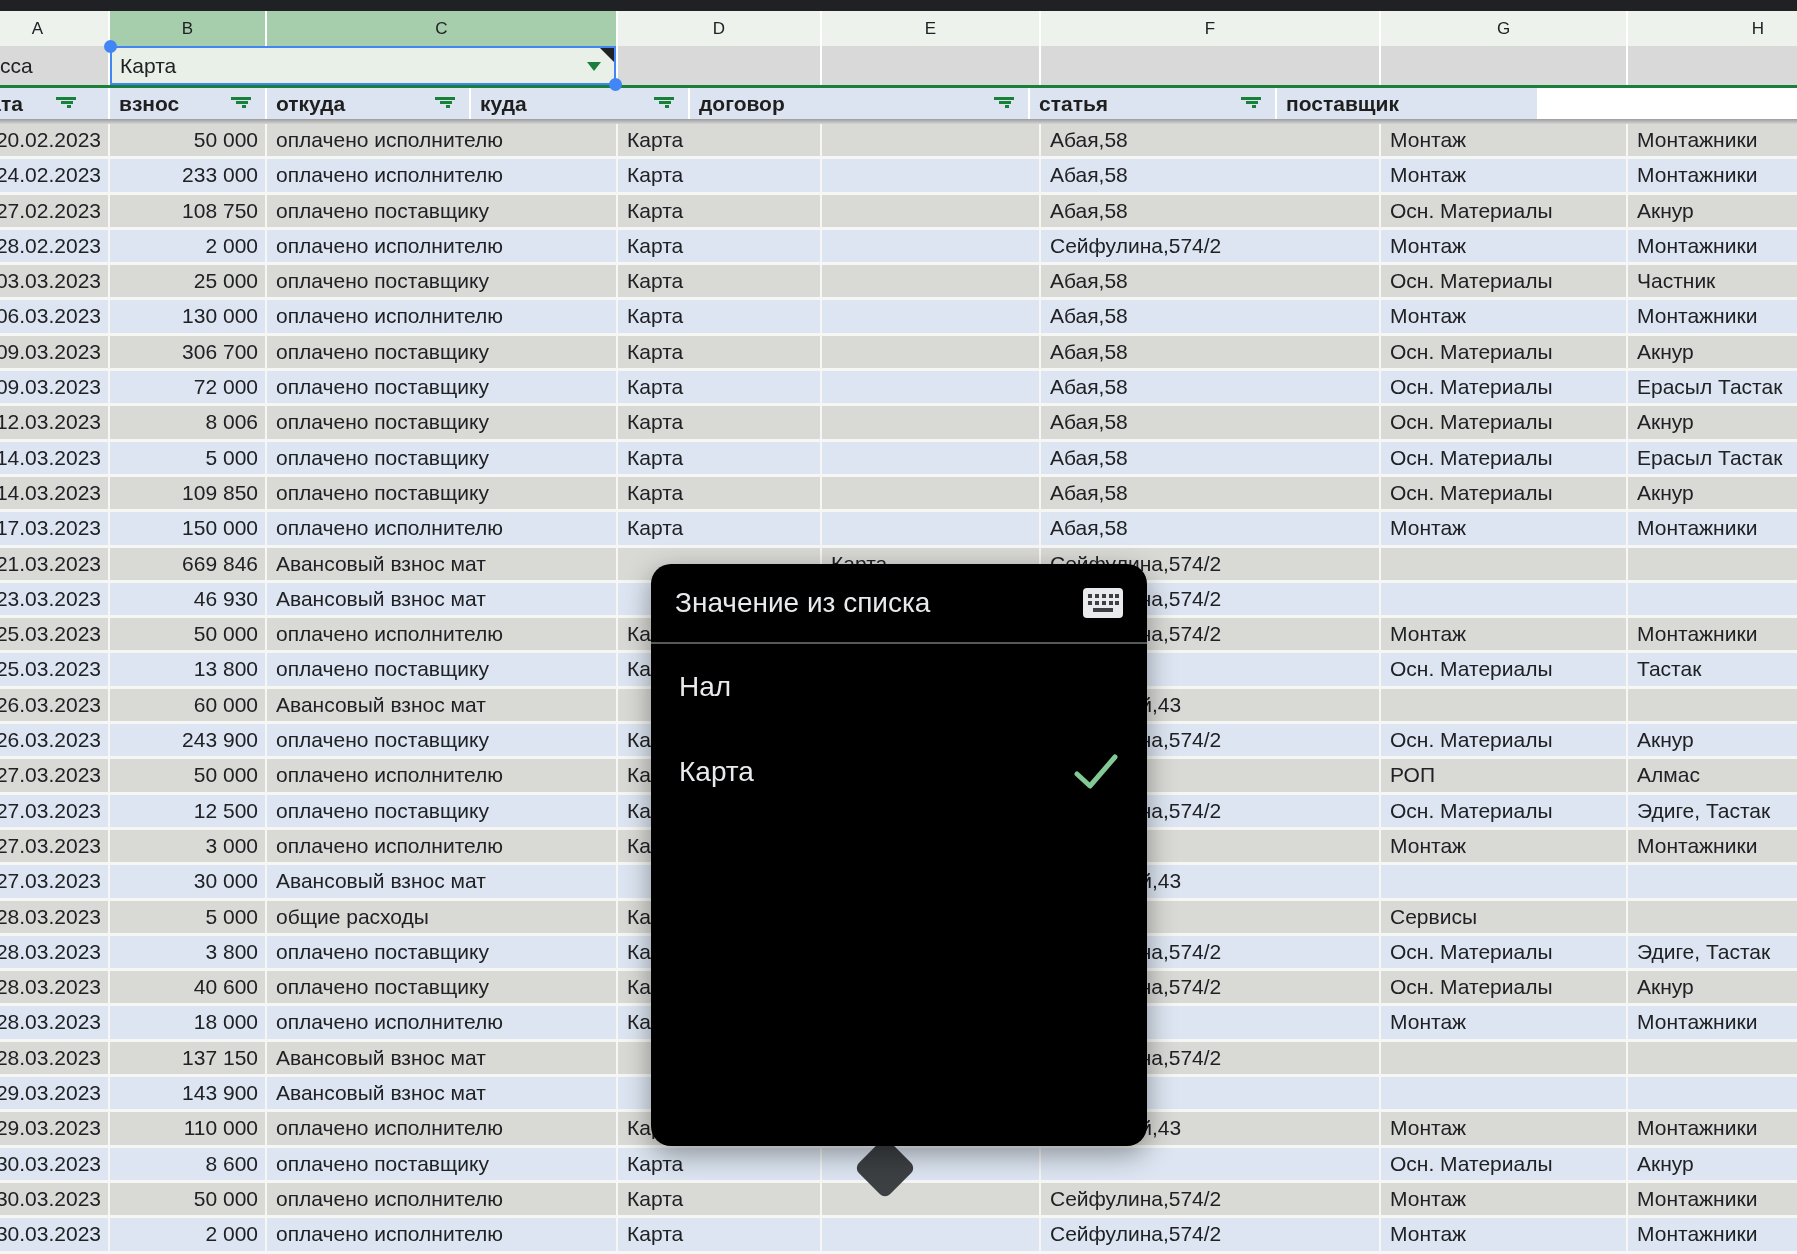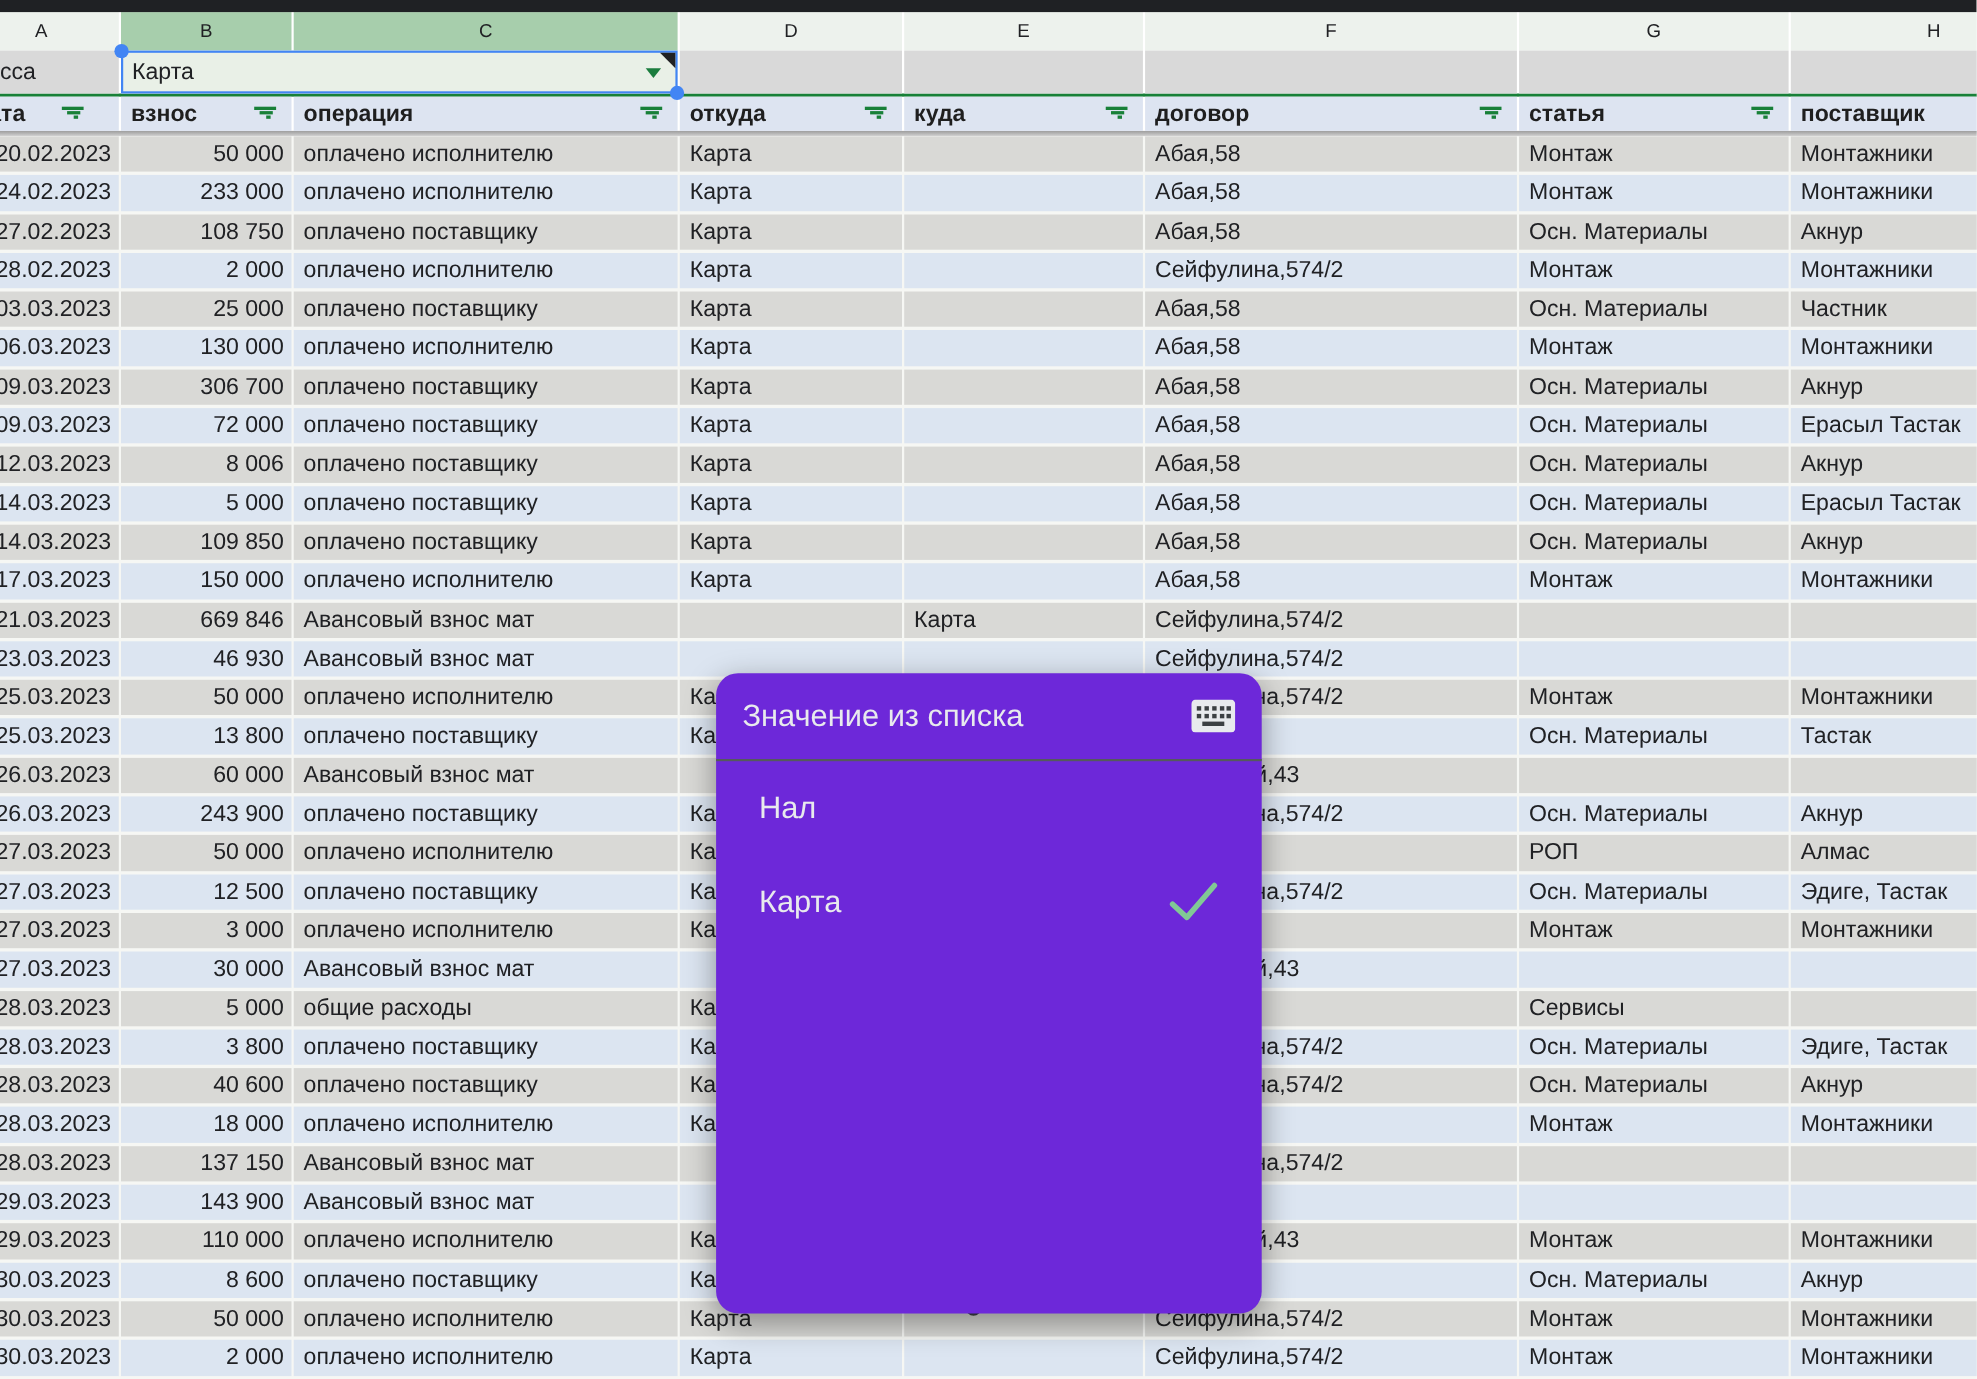--- a/index.html
+++ b/index.html
@@ -53,29 +53,29 @@
     grid-auto-rows:32.3px;column-gap:2px;row-gap:3px;background:#f6f7f4;}
   .dcell{line-height:32.5px;font-size:21px;color:#202124;padding:0 9px;
     white-space:nowrap;overflow:hidden;box-sizing:border-box;}
   .dcell.right{text-align:right;padding-right:7px;}
   .dcell.odd{background:#d9d9d6;}
   .dcell.even{background:#dce5f1;}
 
   
   .popup-tail{position:absolute;left:863px;top:1146px;width:44px;height:44px;
     background:#3c4043;border-radius:7px;transform:rotate(45deg);z-index:9;}
-  .popup{position:absolute;left:651px;top:612px;width:496px;height:582px;
-    background:#6d28d9;border-radius:20px;z-index:10;
+  .popup{position:absolute;left:651px;top:564px;width:496px;height:582px;
+    background:#000000;border-radius:20px;z-index:10;
     box-shadow:0 8px 28px rgba(0,0,0,0.38);}
   .popup-header{height:78px;display:flex;align-items:center;justify-content:space-between;
     padding:0 24px;}
   .popup-title{font-size:28px;color:#e8eaed;}
   .popup-divider{height:2px;background:#55595c;}
   .popup-option{height:85px;display:flex;align-items:center;justify-content:space-between;
-    padding:0 39px;font-size:28px;color:#e8eaed;cursor:default;}
+    padding:0 28px;font-size:28px;color:#e8eaed;cursor:default;}
 </style>
 </head>
 <body>
 
 <div class="top-strip"></div>
 
 <div id="sheet">
   <div class="letters-row" id="letters-row">
       <div class="letter-cell c0">A</div>
       <div class="letter-cell c1 sel">B</div>
@@ -106,25 +106,20 @@
   </div>
 
   <div class="filter-line"></div>
   <div class="header-row" id="header-row">
       <div class="header-cell c0 colA"><span>дата</span><svg width="22" height="16" viewBox="0 0 22 16" class="filter-icon">
           <rect x="0" y="1" width="20" height="3" fill="#188038"></rect>
           <rect x="5" y="5" width="12" height="3" fill="#188038"></rect>
           <rect x="11" y="9" width="4" height="3" fill="#188038"></rect>
         </svg></div>
       <div class="header-cell c1"><span>взнос</span><svg width="22" height="16" viewBox="0 0 22 16" class="filter-icon">
-          <rect x="0" y="1" width="20" height="3" fill="#188038"></rect>
-          <rect x="5" y="5" width="12" height="3" fill="#188038"></rect>
-          <rect x="11" y="9" width="4" height="3" fill="#188038"></rect>
-        </svg></div>
-      <div class="header-cell c2"><span>операция</span><svg width="22" height="16" viewBox="0 0 22 16" class="filter-icon">
           <rect x="0" y="1" width="20" height="3" fill="#188038"></rect>
           <rect x="5" y="5" width="12" height="3" fill="#188038"></rect>
           <rect x="11" y="9" width="4" height="3" fill="#188038"></rect>
         </svg></div>
       <div class="header-cell c3"><span>откуда</span><svg width="22" height="16" viewBox="0 0 22 16" class="filter-icon">
           <rect x="0" y="1" width="20" height="3" fill="#188038"></rect>
           <rect x="5" y="5" width="12" height="3" fill="#188038"></rect>
           <rect x="11" y="9" width="4" height="3" fill="#188038"></rect>
         </svg></div>
       <div class="header-cell c4"><span>куда</span><svg width="22" height="16" viewBox="0 0 22 16" class="filter-icon">

